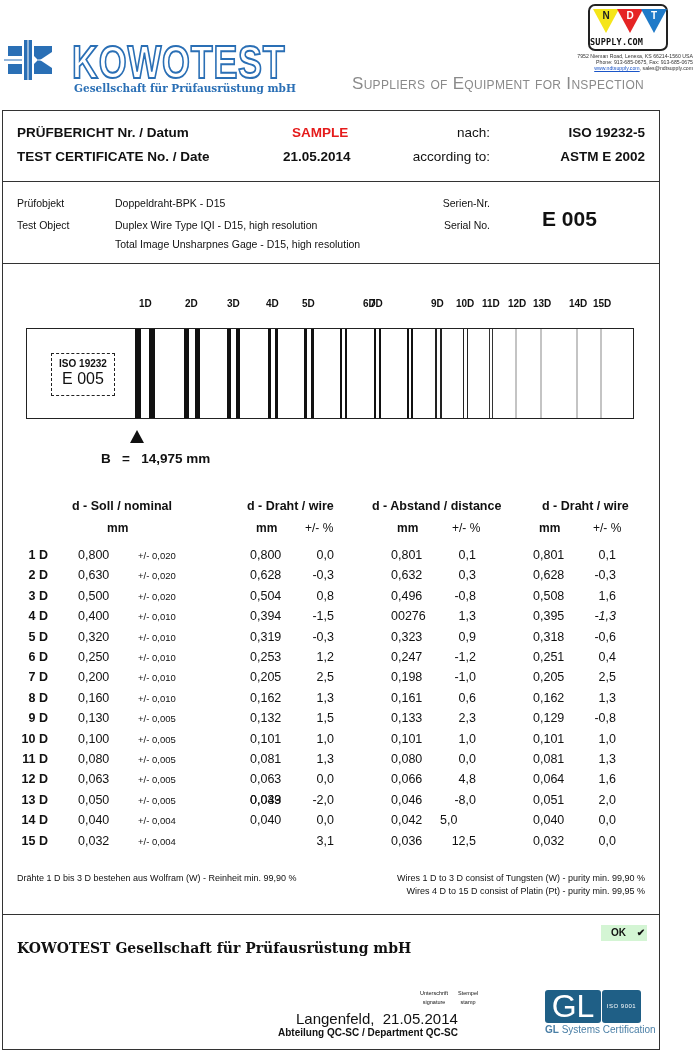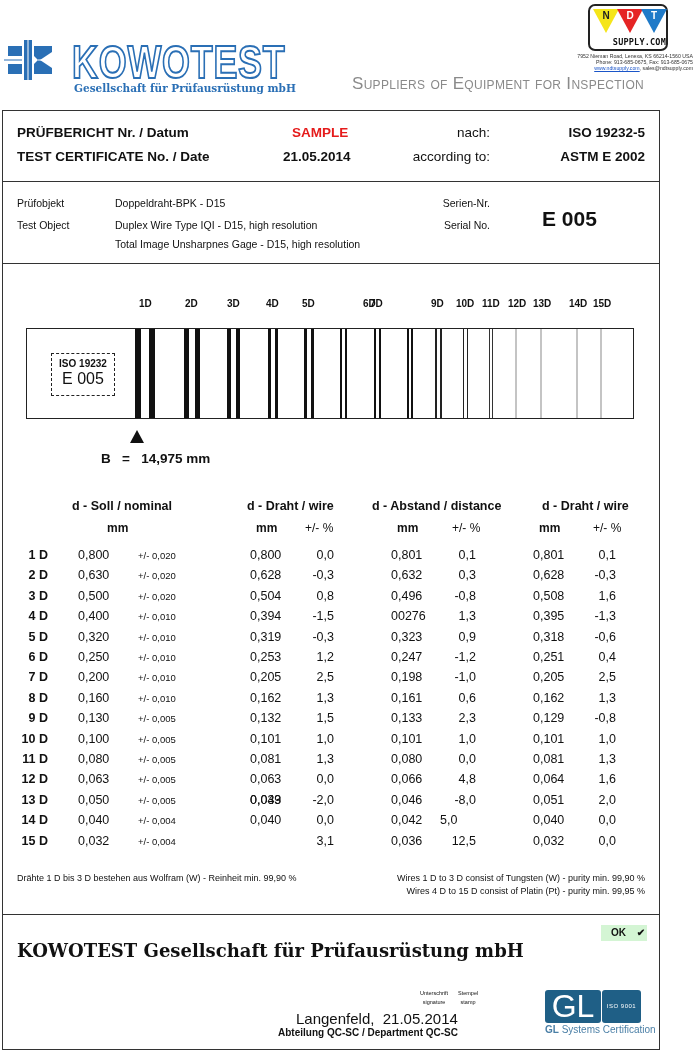--- a/index.html
+++ b/index.html
@@ -9,21 +9,21 @@
 
   
   .kowo-logo { left: 4px; top: 38px; width: 50px; height: 44px; }
   .kowo-word { left: 72px; top: 38px; font-family: "Liberation Sans", sans-serif; font-size: 46px; font-weight: bold; letter-spacing: 1px; color: #fff;
     -webkit-text-stroke: 2px #2a6fb5; line-height: 48px; transform: scaleX(0.78); transform-origin: left top; }
   .kowo-sub { left: 74px; top: 82px; font-family: "DejaVu Serif", serif; font-weight: bold; font-size: 10.5px; color: #2a6fb5; }
 
   .ndt-box { left: 588px; top: 4px; width: 80px; height: 47px; border: 2.5px solid #222; border-radius: 7px; background: #fff; }
   .ndt-tri { position: absolute; top: 3px; width: 0; height: 0; border-left: 13px solid transparent; border-right: 13px solid transparent; border-top: 24px solid; }
   .ndt-letter { position: absolute; top: 4px; font-size: 10px; font-weight: bold; color: #222; width: 26px; text-align: center; }
-  .ndt-supply { position: absolute; left: 0; right: 0; bottom: 2px; text-align: right; font-family: "DejaVu Sans Mono", monospace; font-weight: bold; font-size: 8.5px; letter-spacing: 0.2px; }
+  .ndt-supply { position: absolute; left: 0; right: 0; bottom: 2px; text-align: left; font-family: "DejaVu Sans Mono", monospace; font-weight: bold; font-size: 8.5px; letter-spacing: 0.2px; }
   .ndt-addr { left: 548px; top: 53px; width: 145px; text-align: right; font-size: 5.2px; line-height: 6.2px; color: #333; }
   .ndt-addr .link { color: #1a55c8; text-decoration: underline; }
   .suppliers { left: 352px; top: 74px; font-size: 17px; color: #8a8a8a; letter-spacing: 0.3px; font-variant: small-caps; }
 
   
   .frame { left: 2px; top: 110px; width: 658px; height: 940px; border: 1.5px solid #333; }
   .hline { position: absolute; left: 0; right: 0; height: 0; border-top: 1.5px solid #333; }
   .b { font-weight: bold; }
   .t14 { font-size: 13.5px; }
   .t11 { font-size: 10.5px; }
@@ -207,21 +207,21 @@
     </div>
     <div>
       <div class="cell rowlbl" style="left: 14px; top: 609.2px; width: 34px; text-align: right;">4 D</div>
       <div class="cell" style="left: 78px; top: 609.2px; width: 40px;">0,400</div>
       <div class="cell tol" style="left: 138px; top: 611.2px; width: 60px;">+/- 0,010</div>
       <div class="cell" style="left: 250px; top: 609.2px; width: 40px;">0,394</div>
       <div class="cell num" style="left: 296px; top: 609.2px; width: 38px; text-align: right;">-1,5</div>
       <div class="cell" style="left: 391px; top: 609.2px; width: 40px;">00276</div>
       <div class="cell num" style="left: 440px; top: 609.2px; width: 36px; text-align: right;">1,3</div>
       <div class="cell" style="left: 533px; top: 609.2px; width: 40px;">0,395</div>
-      <div class="cell num" style="left: 582px; top: 609.2px; width: 34px; ">-1,3</div>
+      <div class="cell num" style="left: 582px; top: 609.2px; width: 34px;  font-style: italic;">-1,3</div>
     </div>
     <div>
       <div class="cell rowlbl" style="left: 14px; top: 629.6px; width: 34px; text-align: right;">5 D</div>
       <div class="cell" style="left: 78px; top: 629.6px; width: 40px;">0,320</div>
       <div class="cell tol" style="left: 138px; top: 631.6px; width: 60px;">+/- 0,010</div>
       <div class="cell" style="left: 250px; top: 629.6px; width: 40px;">0,319</div>
       <div class="cell num" style="left: 296px; top: 629.6px; width: 38px; text-align: right;">-0,3</div>
       <div class="cell" style="left: 391px; top: 629.6px; width: 40px;">0,323</div>
       <div class="cell num" style="left: 440px; top: 629.6px; width: 36px; text-align: right;">0,9</div>
       <div class="cell" style="left: 533px; top: 629.6px; width: 40px;">0,318</div>
@@ -344,21 +344,21 @@
 </div>
 <div class="abs" style="left:345px;top:872px;width:300px;text-align:right;font-size:9px;line-height:13px;">
   <div>Wires 1 D to   3 D consist of Tungsten (W) - purity min. 99,90 %</div>
   <div>Wires 4 D to 15 D consist of Platin (Pt) - purity min. 99,95 %</div>
 </div>
 
 <div class="abs ok-badge">
   <span>OK</span>
   <span style="margin-left:8px;">✔</span>
 </div>
-<div class="abs" style="left:17px;top:940px;font-family:'DejaVu Serif',serif;font-weight:bold;font-size:18px;">KOWOTEST Gesellschaft für Prüfausrüstung mbH</div>
+<div class="abs" style="left:17px;top:940px;font-family:'DejaVu Serif',serif;font-weight:bold;font-size:14px;">KOWOTEST Gesellschaft für Prüfausrüstung mbH</div>
 
 <div class="abs" style="left:420px;top:989px;font-size:5.5px;text-align:center;line-height:9px;">
   <div>Unterschrift</div>
   <div>signature</div>
 </div>
 <div class="abs" style="left:458px;top:989px;font-size:5.5px;text-align:center;line-height:9px;">
   <div>Stempel</div>
   <div>stamp</div>
 </div>
 

